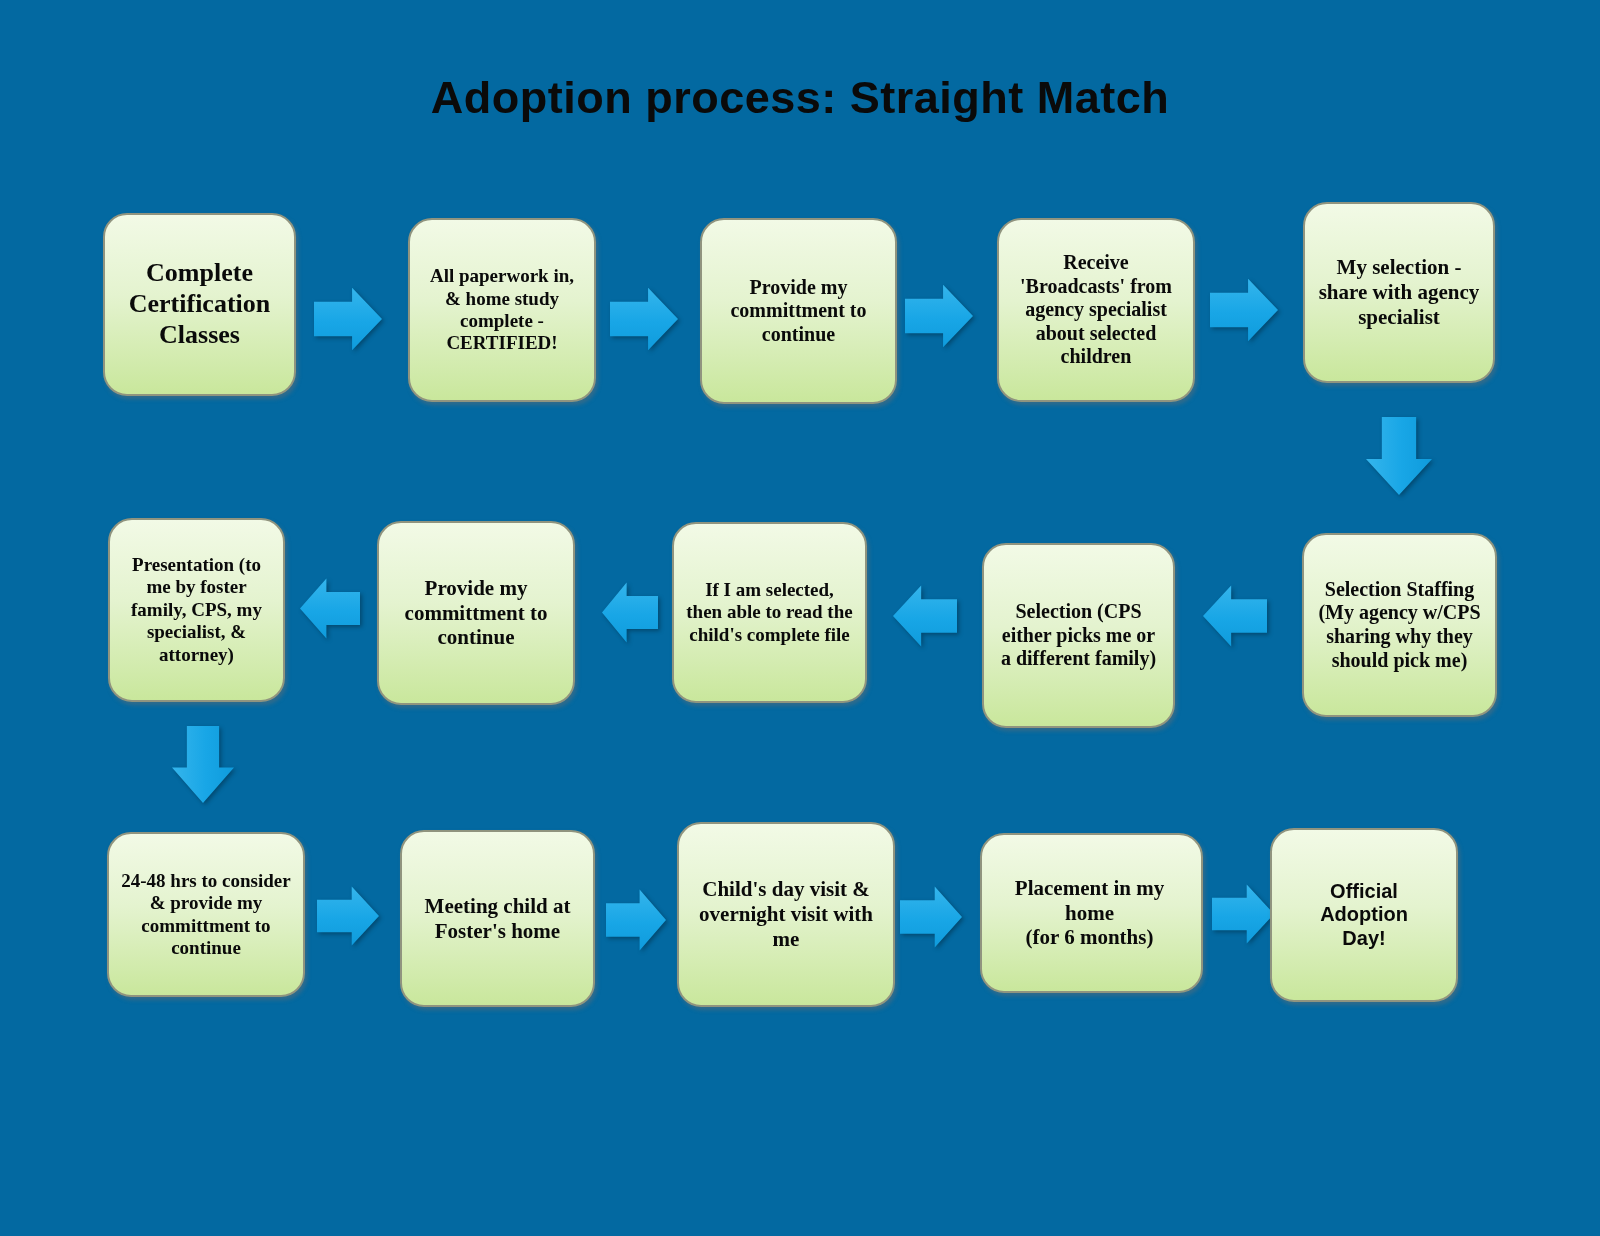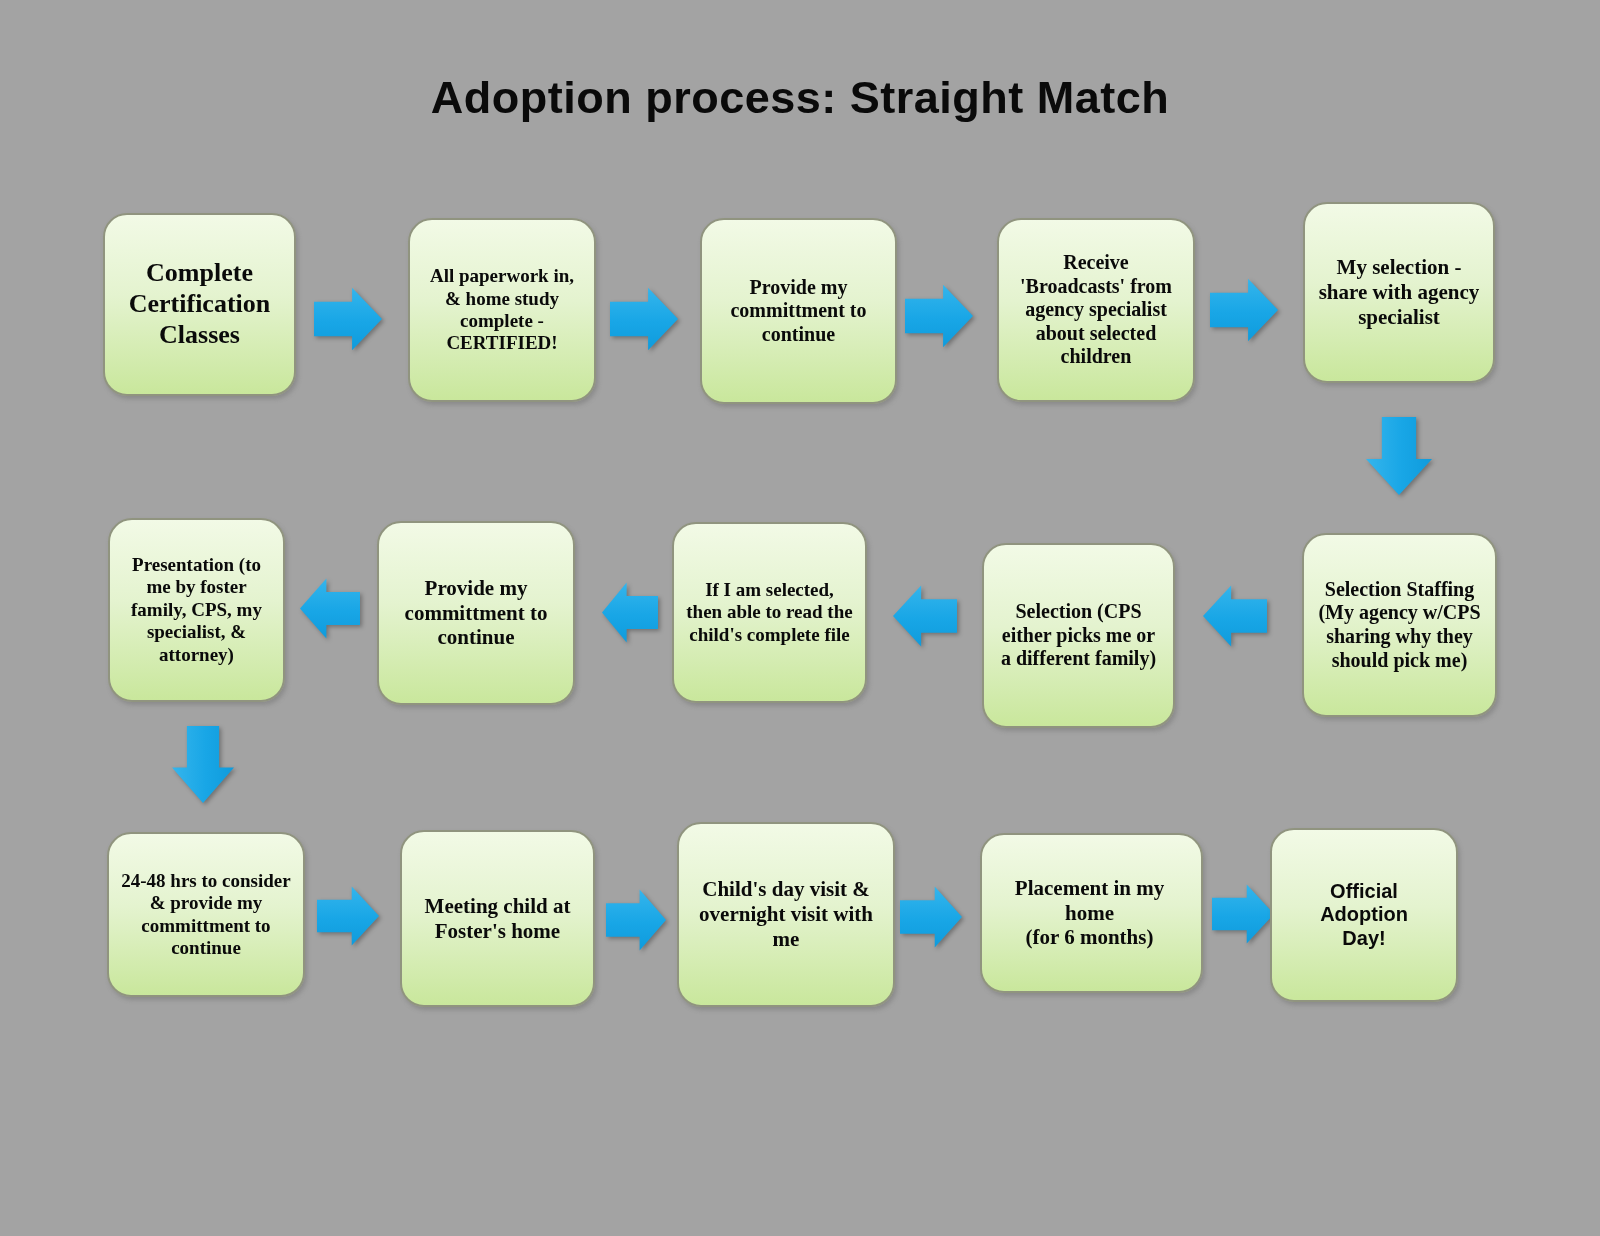--- a/index.html
+++ b/index.html
@@ -1,20 +1,20 @@
 <!DOCTYPE html>
 <html style="--box-top: #f2fae6; --box-bottom: #c9e79c; --box-border: #90947f; --arrow: #18a6e6; --arrow-light: #35b5ec; --arrow-dark: #0f9bdc; --text: #0a0a0a;"><head>
 <meta charset="utf-8">
 <style>
   html, body { margin: 0; padding: 0; background: #ffffff; }
   .canvas {
     position: relative;
     width: 1600px;
     height: 1236px;
-    background: #a3a3a3;
+    background: #0369a1;
     font-family: "Liberation Serif", serif;
     overflow: hidden;
     text-decoration: underline;
   }
   .title {
     position: absolute;
     top: 72px; left: 0; width: 100%;
     margin: 0;
     text-align: center;
     font-family: "Liberation Sans", sans-serif;

